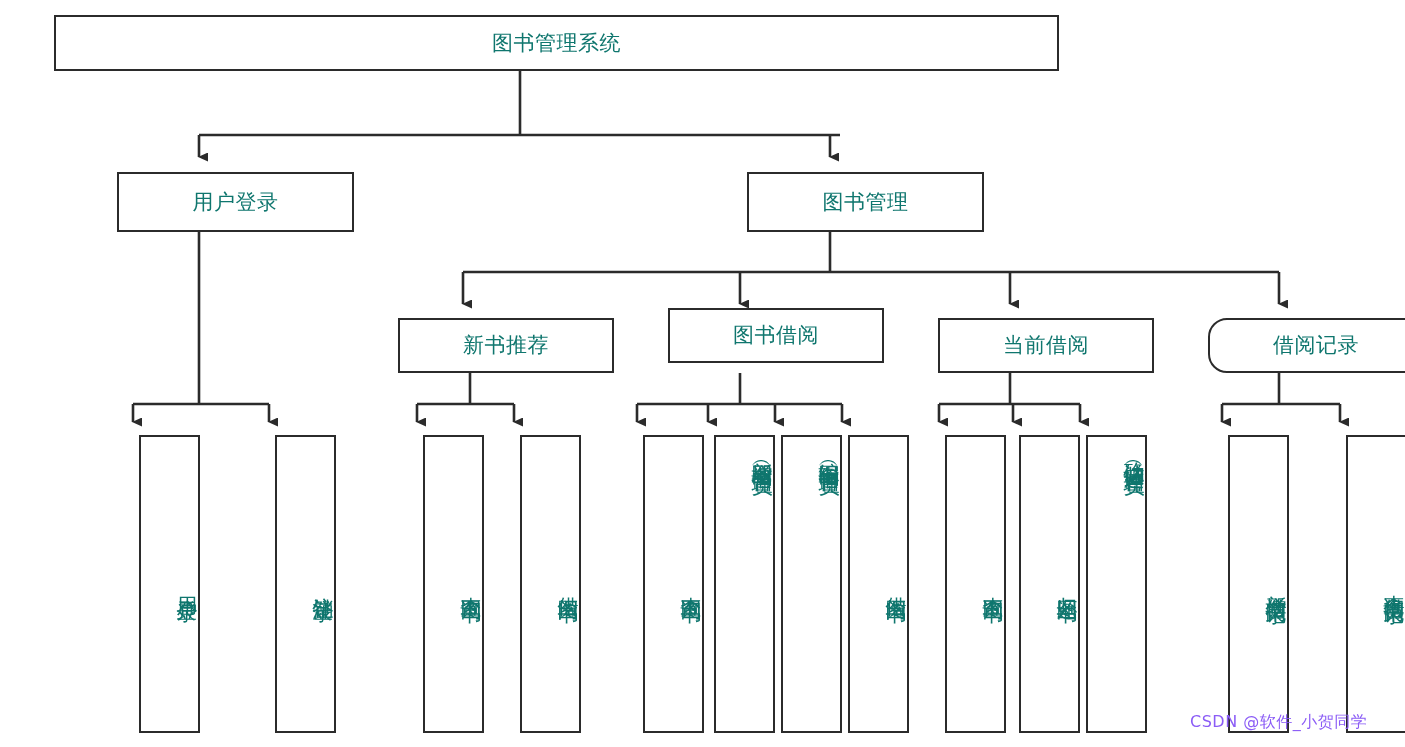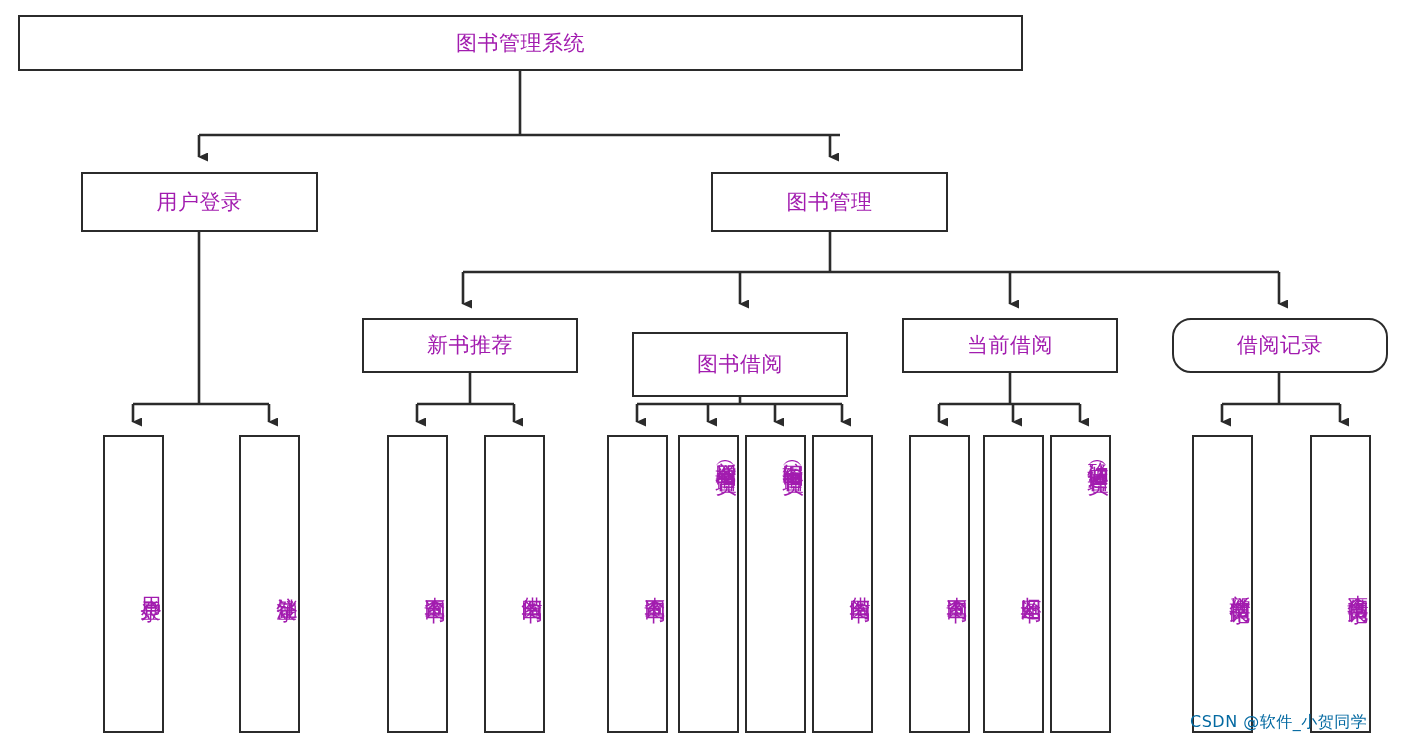--- a/index.html
+++ b/index.html
@@ -26,21 +26,22 @@
     pointer-events: none;
   }
   .node {
     position: absolute;
     box-sizing: border-box;
     background: #ffffff;
     border: 2.2px solid #2b2b2b;
     display: flex;
     align-items: center;
     justify-content: center;
-    color: #a21caf;
+    color: #0f766e;
+    margin-left: 36px;
   }
   .node-h {
     font-size: 21px;
     line-height: 1.15;
     letter-spacing: 0.5px;
     white-space: nowrap;
   }
   .node-v {
     writing-mode: vertical-rl;
     text-orientation: upright;
@@ -52,21 +53,21 @@
     line-height: 1.05;
   }
   .node-v.topalign {
     justify-content: flex-start;
   }
   #watermark {
     position: absolute;
     left: 1190px;
     top: 712px;
     font-size: 16px;
-    color: #0369a1;
+    color: #8b5cf6;
     white-space: nowrap;
     letter-spacing: 0.5px;
   }
 </style>
 </head>
 <body>
 
 <div id="diagram-root">
 
   <svg id="edges" viewBox="0 0 1405 747" xmlns="http://www.w3.org/2000/svg">
@@ -127,21 +128,21 @@
   <div class="node node-h" style="left:81px; top:172px; width:237px; height:60px;">
     <span>用户登录</span>
   </div>
   <div class="node node-h" style="left:362px; top:318px; width:216px; height:55px;">
     <span>新书推荐</span>
   </div>
 
   <div class="node node-h" style="left:711px; top:172px; width:237px; height:60px;">
     <span>图书管理</span>
   </div>
-  <div class="node node-h" style="left:632px; top:332px; width:216px; height:65px;">
+  <div class="node node-h" style="left:632px; top:308px; width:216px; height:55px;">
     <span>图书借阅</span>
   </div>
   <div class="node node-h" style="left:902px; top:318px; width:216px; height:55px;">
     <span>当前借阅</span>
   </div>
   <div class="node node-h" style="left:1172px; top:318px; width:216px; height:55px;border-radius:19px;">
     <span>借阅记录</span>
   </div>
 
   <div class="node node-v" style="left:103px; top:435px; width:61px; height:298px;">

